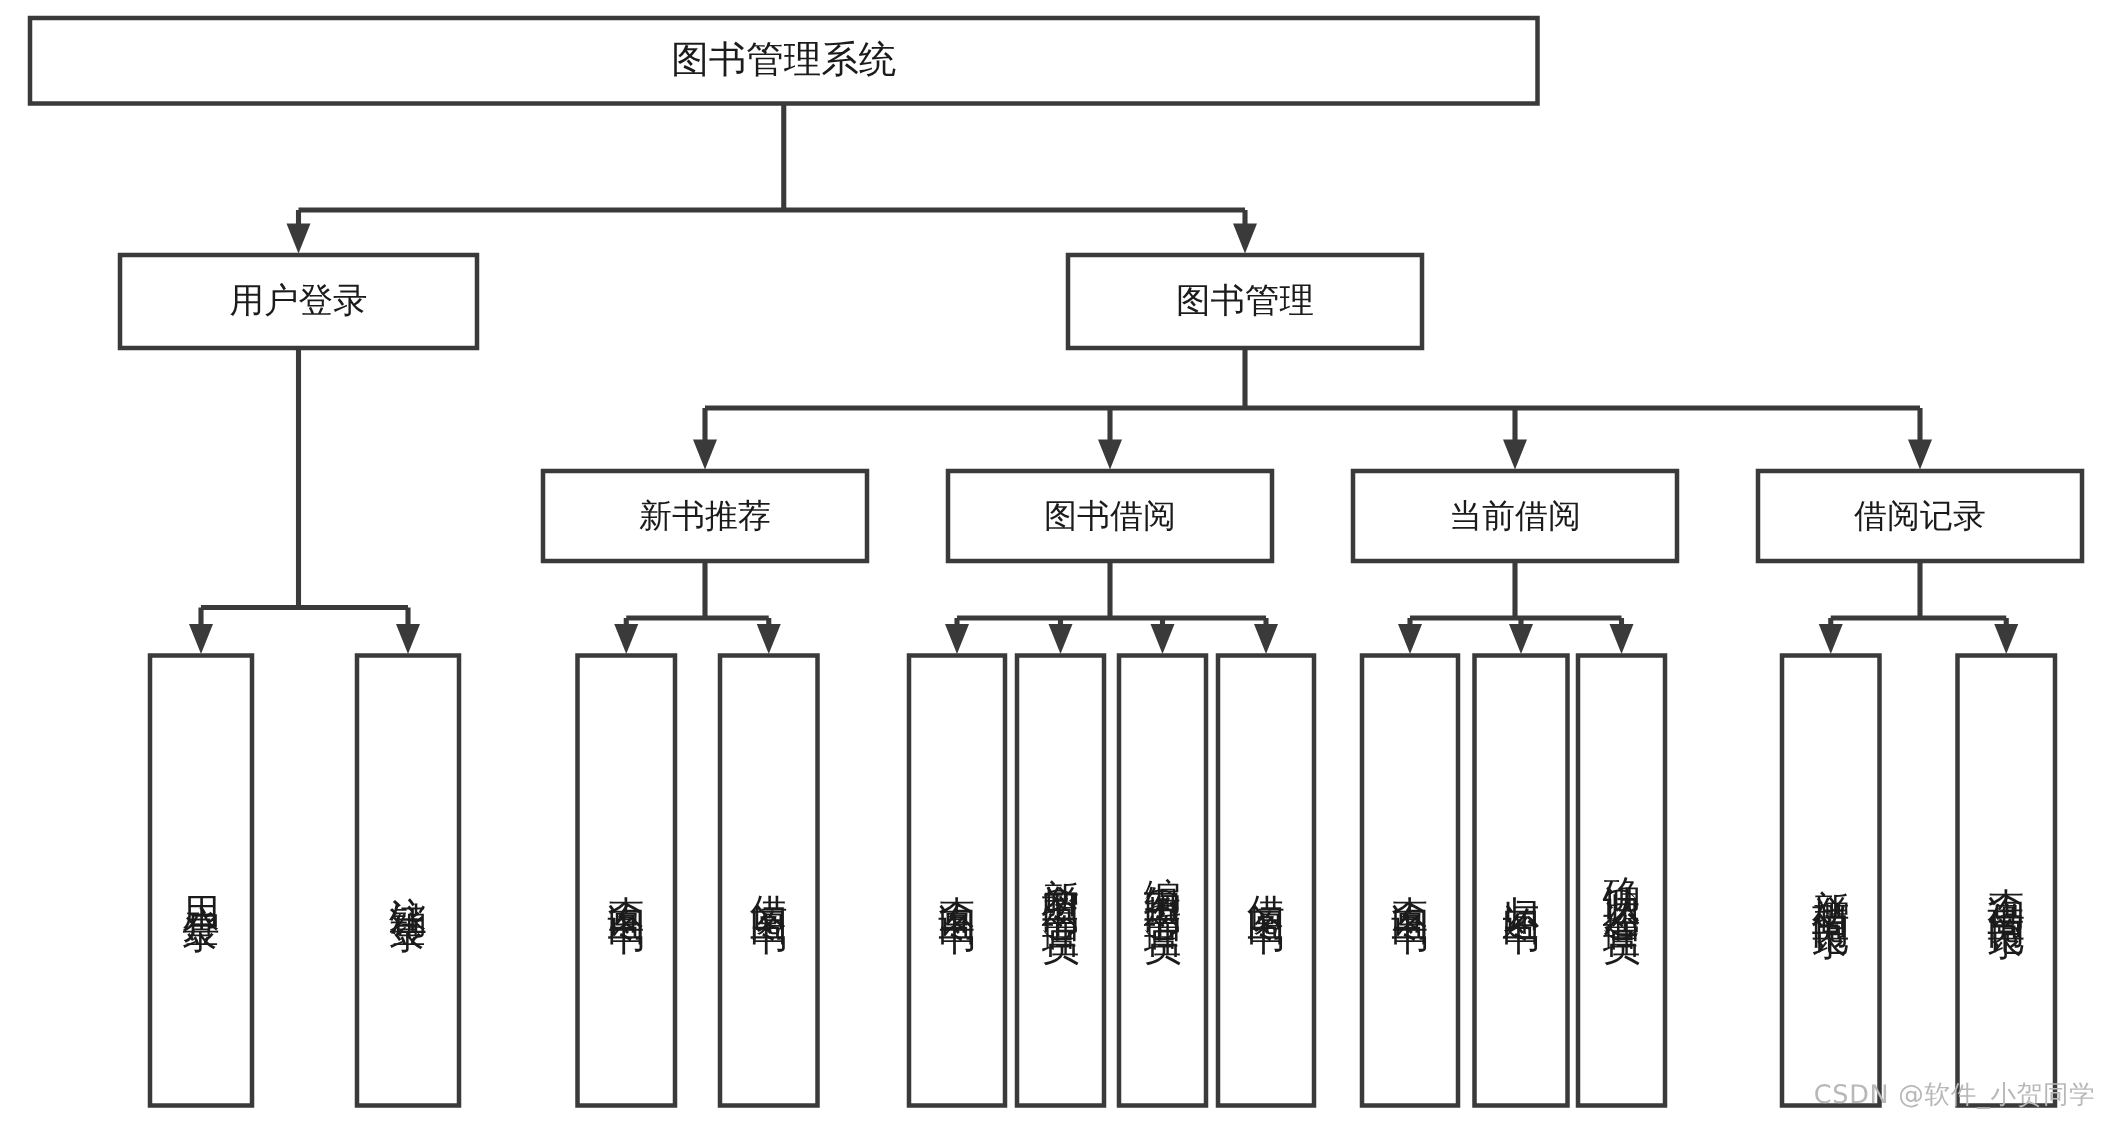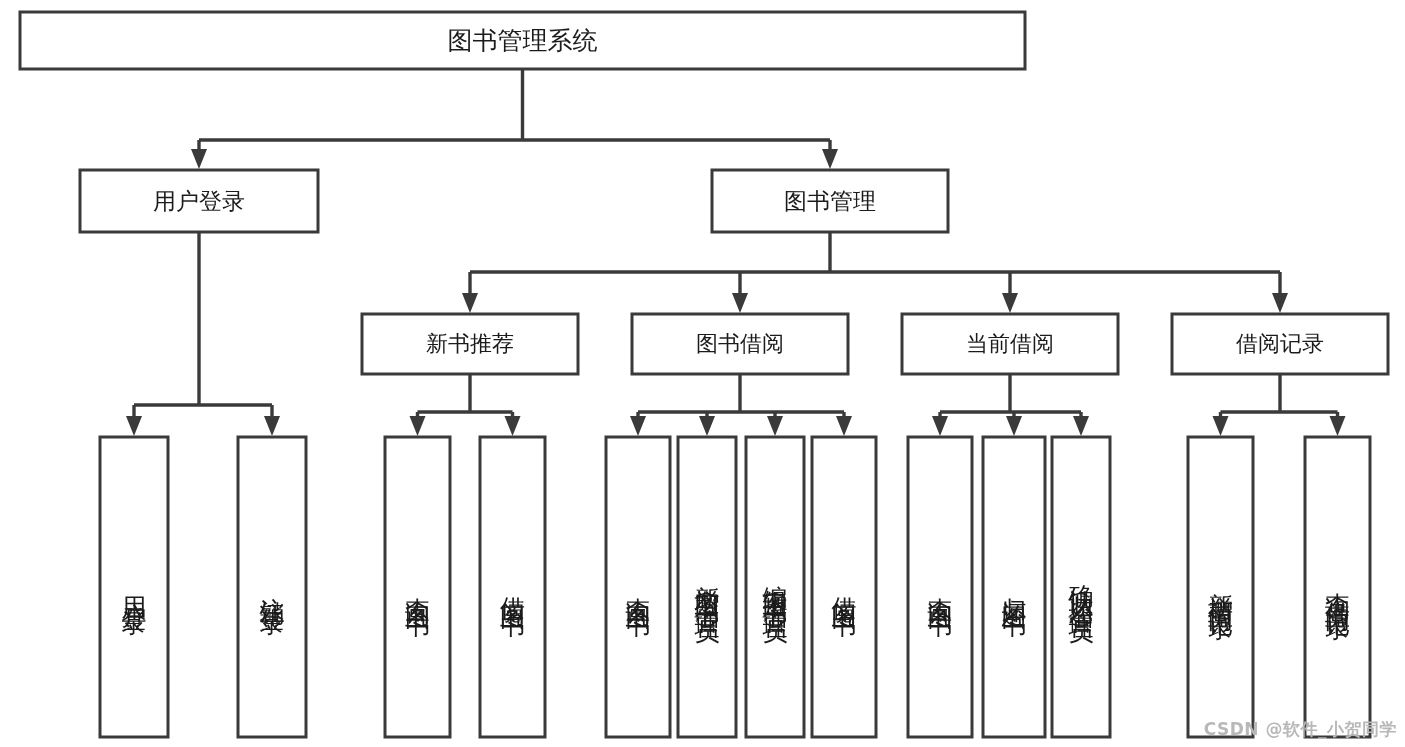--- a/index.html
+++ b/index.html
@@ -70,21 +70,20 @@
   }
   .watermark {
     position: absolute;
     right: 8px;
     bottom: 6px;
     font-size: 17px;
     color: #b8b8b8;
     font-family: "DejaVu Sans", "Liberation Sans", sans-serif;
     letter-spacing: 0.5px;
     white-space: nowrap;
-    font-weight: bold;
   }
 </style>
 </head>
 <body>
 
 <div id="diagram-root">
 
   <svg class="diagram-canvas" id="diagram-svg" viewBox="0 0 1405 747" xmlns="http://www.w3.org/2000/svg">
       <g>
         <path class="connector" d="M 522.5 69 L 522.5 140"></path>

